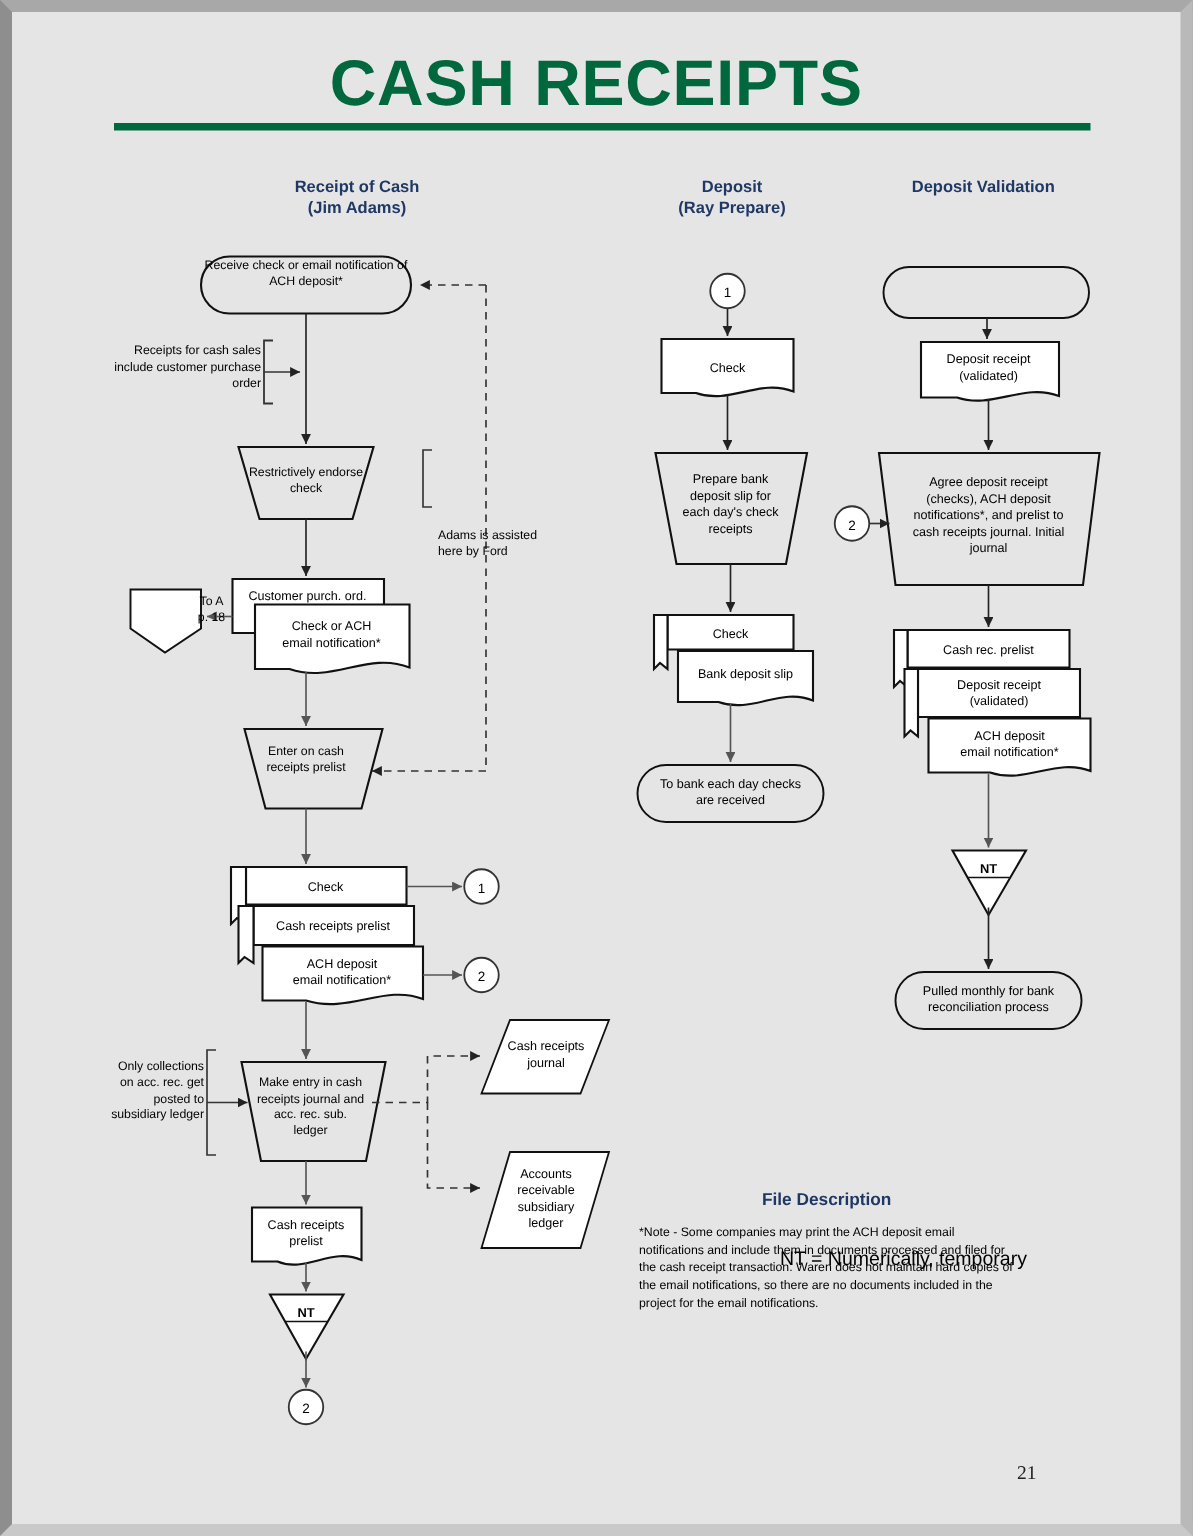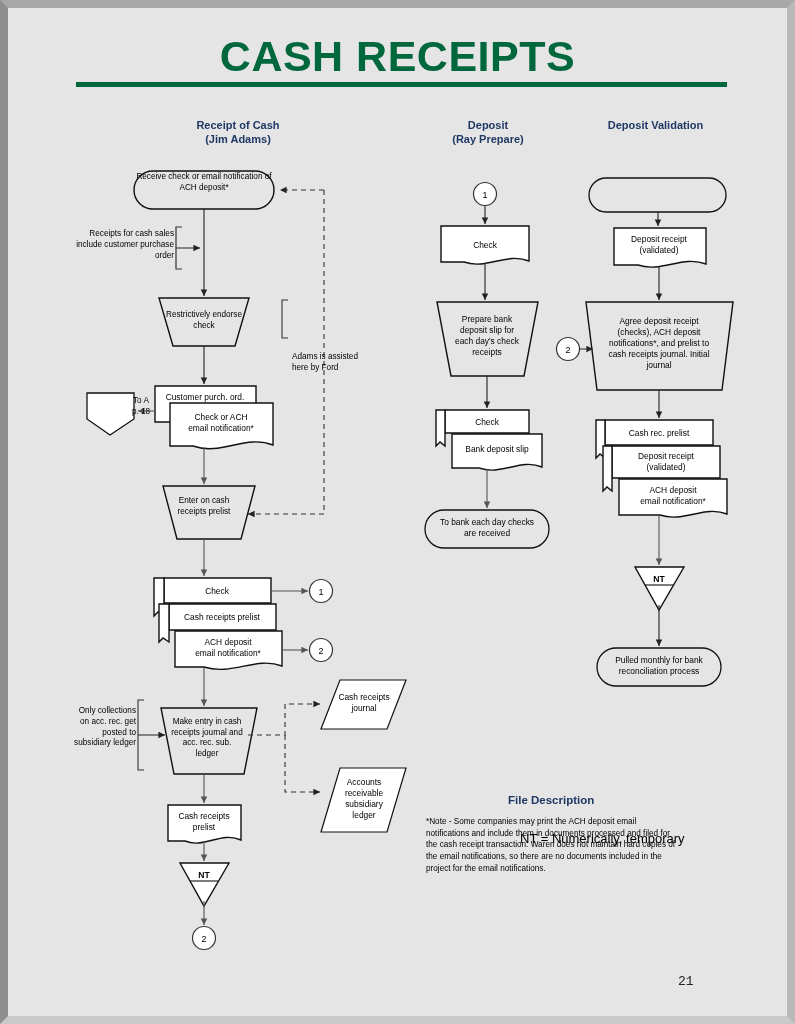--- a/index.html
+++ b/index.html
@@ -32,21 +32,21 @@
   .ch3{left:555px;width:185px;top:110px;}
   .lbl{
     position:absolute;color:#000;font-size:8.2px;line-height:1.3;
     text-align:center;
   }
   .note{position:absolute;color:#000;font-size:8.2px;line-height:1.32;}
   .note.r{text-align:right;}
   .fd-title{position:absolute;left:500px;top:762px;color:#1f3864;font-size:11.5px;font-weight:bold;margin-top:24px;}
   .fd-line{position:absolute;left:512px;top:778px;color:#000;font-size:13px;margin-top:45px;}
   .fnote{position:absolute;left:418px;top:808px;width:250px;color:#000;font-size:8.2px;line-height:1.42;}
-  .pgno{position:absolute;left:670px;top:966px;font-family:Liberation Mono, monospace;font-size:13px;color:#222;}
+  .pgno{position:absolute;left:670px;top:966px;font-family:Liberation Serif, serif;font-size:13px;color:#222;}
 </style>
 </head>
 <body>
 
 <div id="page">
  <div id="canvas">
 
   <div class="ttl">CASH RECEIPTS</div>
   <div class="rule"></div>
 

